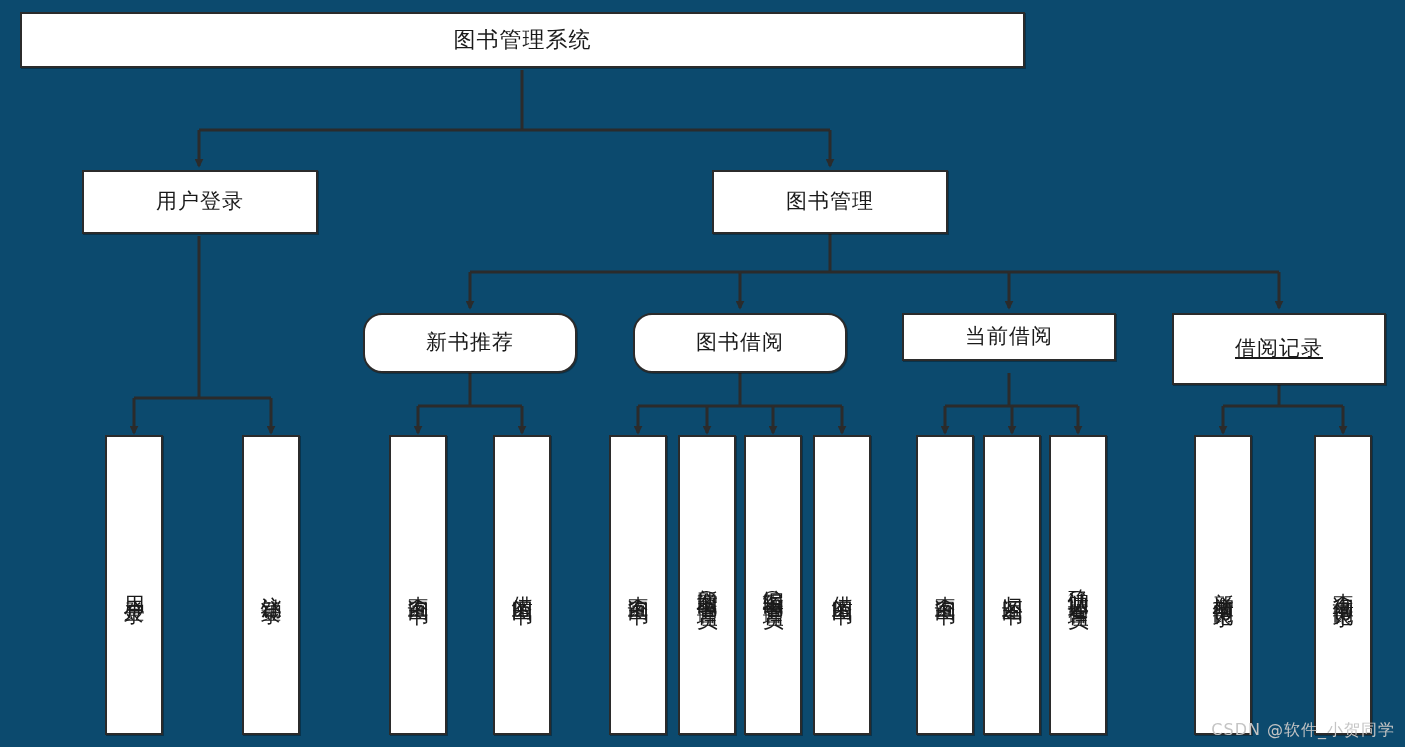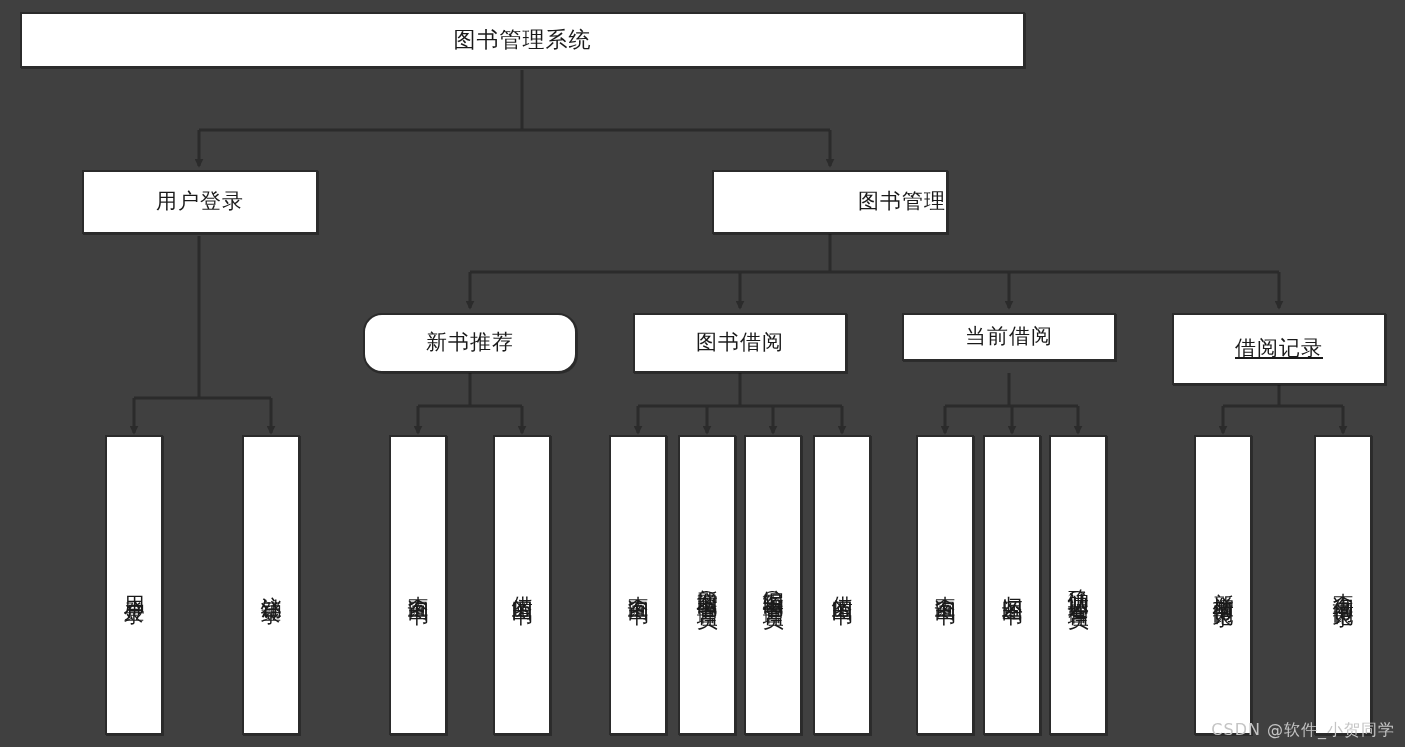--- a/index.html
+++ b/index.html
@@ -8,21 +8,21 @@
     padding: 0;
     background: #ffffff;
   }
   body {
     font-family: "DejaVu Sans", "Liberation Sans", sans-serif;
   }
   #diagram-root {
     position: relative;
     width: 1405px;
     height: 747px;
-    background: #404040;
+    background: #0c4a6e;
     overflow: hidden;
   }
   svg.connectors {
     position: absolute;
     left: 0;
     top: 0;
     width: 1405px;
     height: 747px;
     pointer-events: none;
   }
@@ -123,28 +123,28 @@
     </g>
   </svg>
 
   <div class="node root" style="left:20px; top:12px; width:1005px; height:56px;">
     <span class="node-h">图书管理系统</span>
   </div>
 
   <div class="node" style="left:82px; top:170px; width:236px; height:64px;">
     <span class="node-h">用户登录</span>
   </div>
-  <div class="node" style="left:712px; top:170px; width:236px; height:64px;justify-content:flex-end;">
+  <div class="node" style="left:712px; top:170px; width:236px; height:64px;">
     <span class="node-h">图书管理</span>
   </div>
 
   <div class="node" style="left:363px; top:313px; width:214px; height:60px;border-radius:19px;">
     <span class="node-h">新书推荐</span>
   </div>
-  <div class="node" style="left:633px; top:313px; width:214px; height:60px;">
+  <div class="node" style="left:633px; top:313px; width:214px; height:60px;border-radius:19px;">
     <span class="node-h">图书借阅</span>
   </div>
   <div class="node" style="left:902px; top:313px; width:214px; height:48px;">
     <span class="node-h">当前借阅</span>
   </div>
   <div class="node" style="left:1172px; top:313px; width:214px; height:72px;text-decoration:underline;">
     <span class="node-h">借阅记录</span>
   </div>
 
   <div class="node" style="left:105px; top:435px; width:58px; height:300px;">

